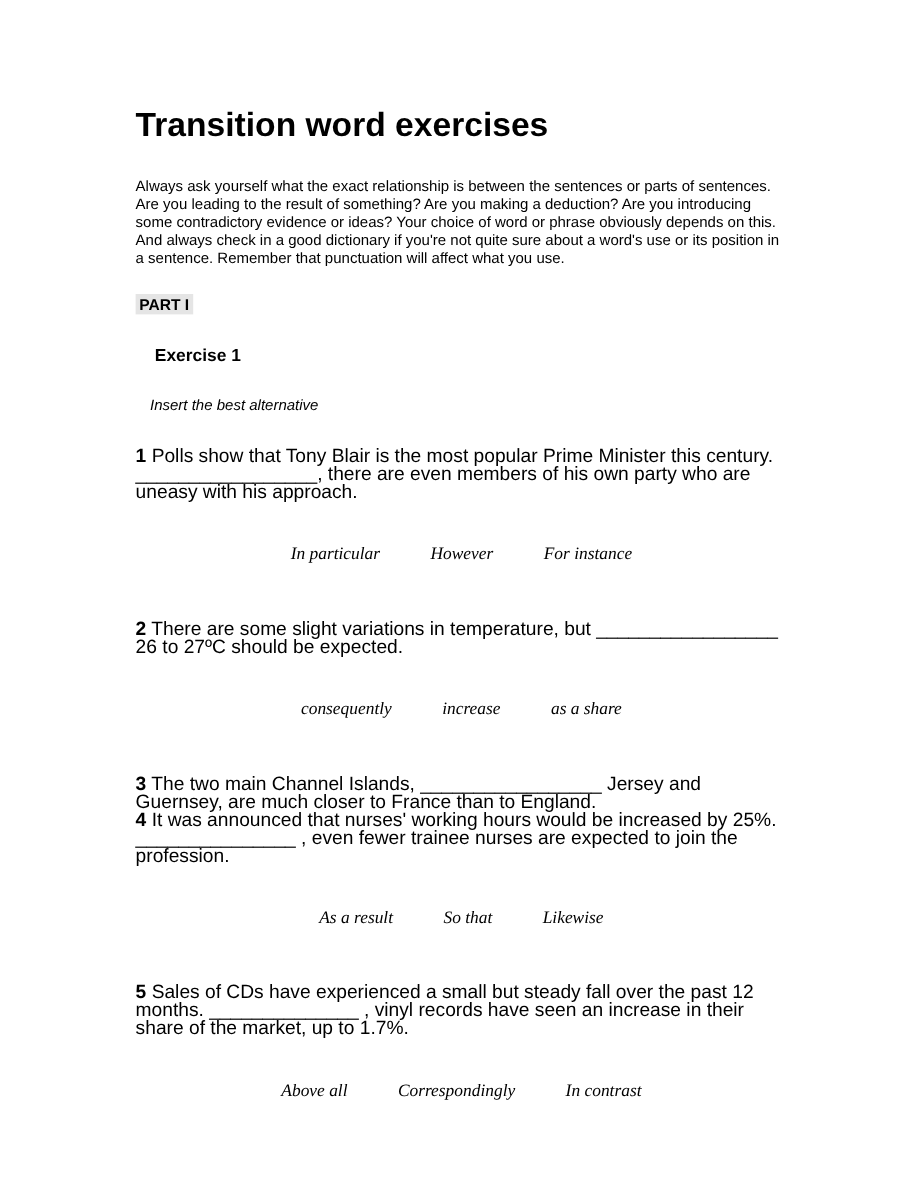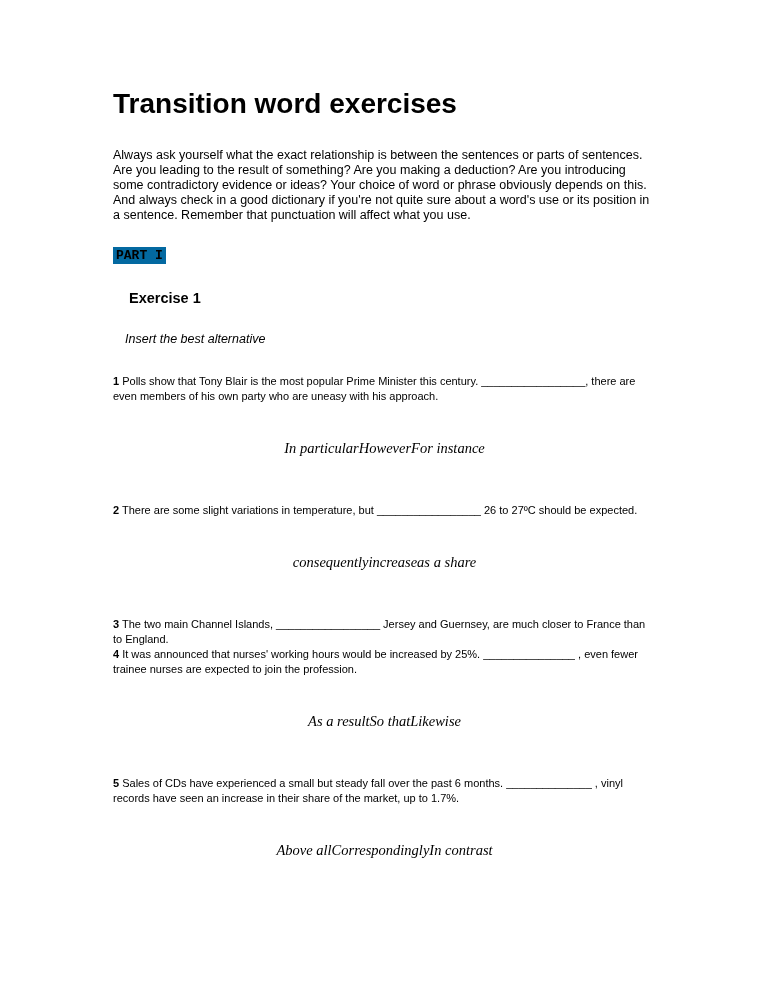--- a/index.html
+++ b/index.html
@@ -35,46 +35,47 @@
     font-weight: bold;
     margin: 0 0 26px 16px;
   }
   .instruction {
     font-size: 12.5px;
     font-style: italic;
     margin: 0 0 28px 12px;
   }
   .question { margin: 0; }
   .qtext {
-    font-size: 11px;
+    font-size: 16px;
     line-height: 15px;
     margin: 0;
   }
   .qnum { font-weight: bold; }
   .options {
     display: flex;
     justify-content: center;
+    gap: 42px;
     margin: 36px 0 46px 0;
     font-family: "Liberation Serif", "DejaVu Serif", serif;
     font-style: italic;
     font-size: 14.5px;
   }
   .opt { white-space: nowrap; }
 </style>
 </head>
 <body>
 
 <div class="page">
 
   <h1 class="doc-title">Transition word exercises</h1>
 
   <p class="intro">Always ask yourself what the exact relationship is between the sentences or parts of sentences. Are you leading to the result of something? Are you making a deduction? Are you introducing some contradictory evidence or ideas? Your choice of word or phrase obviously depends on this. And always check in a good dictionary if you're not quite sure about a word's use or its position in a sentence. Remember that punctuation will affect what you use.</p>
 
   <div class="part-row">
-    <span class="part-label" style="background-color: #0369a1; font-family: Liberation Mono, monospace;">PART I</span>
+    <span class="part-label" style="background-color: #e5e5e5;">PART I</span>
   </div>
 
   <h2 class="exercise-heading">Exercise 1</h2>
 
   <p class="instruction">Insert the best alternative</p>
 
   <div class="question">
     <p class="qtext"><b class="qnum">1</b> <span>Polls show that Tony Blair is the most popular Prime Minister this century. _________________, there are even members of his own party who are uneasy with his approach.</span></p>
     <div class="options">
       <span class="opt">In particular</span>
@@ -99,21 +100,21 @@
   <div class="question">
     <p class="qtext"><b class="qnum">4</b> <span>It was announced that nurses' working hours would be increased by 25%. _______________ , even fewer trainee nurses are expected to join the profession.</span></p>
     <div class="options">
       <span class="opt">As a result</span>
       <span class="opt">So that</span>
       <span class="opt">Likewise</span>
     </div>
   </div>
 
   <div class="question">
-    <p class="qtext"><b class="qnum">5</b> <span>Sales of CDs have experienced a small but steady fall over the past 6 months. ______________ , vinyl records have seen an increase in their share of the market, up to 1.7%.</span></p>
+    <p class="qtext"><b class="qnum">5</b> <span>Sales of CDs have experienced a small but steady fall over the past 12 months. ______________ , vinyl records have seen an increase in their share of the market, up to 1.7%.</span></p>
     <div class="options">
       <span class="opt">Above all</span>
       <span class="opt">Correspondingly</span>
       <span class="opt">In contrast</span>
     </div>
   </div>
 
 </div>
 
 </body></html>

